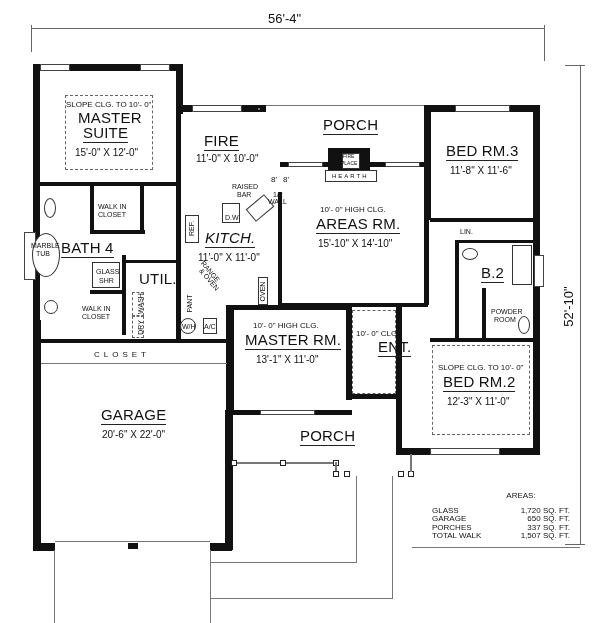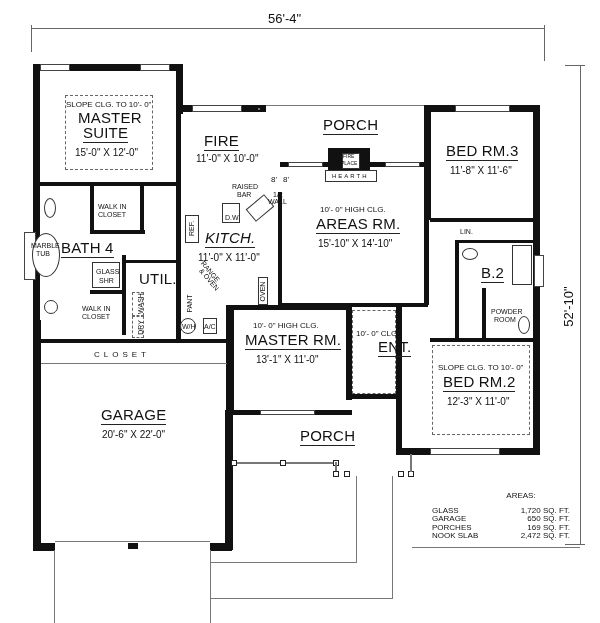--- a/index.html
+++ b/index.html
@@ -223,20 +223,20 @@
   <div class="row">
       <span>GLASS</span>
       <span>1,720  SQ.  FT.</span>
     </div>
   <div class="row">
       <span>GARAGE</span>
       <span>650  SQ.  FT.</span>
     </div>
   <div class="row">
       <span>PORCHES</span>
-      <span>169  SQ.  FT.</span>
-    </div>
-  <div class="row">
-      <span>NOOK SLAB</span>
-      <span>2,472  SQ.  FT.</span>
+      <span>337  SQ.  FT.</span>
+    </div>
+  <div class="row">
+      <span>TOTAL WALK</span>
+      <span>1,507  SQ.  FT.</span>
     </div>
 </div>
 <div class="thin" style="left:412px;top:547px;width:168px;height:1px;"></div>
 
 </body></html>

